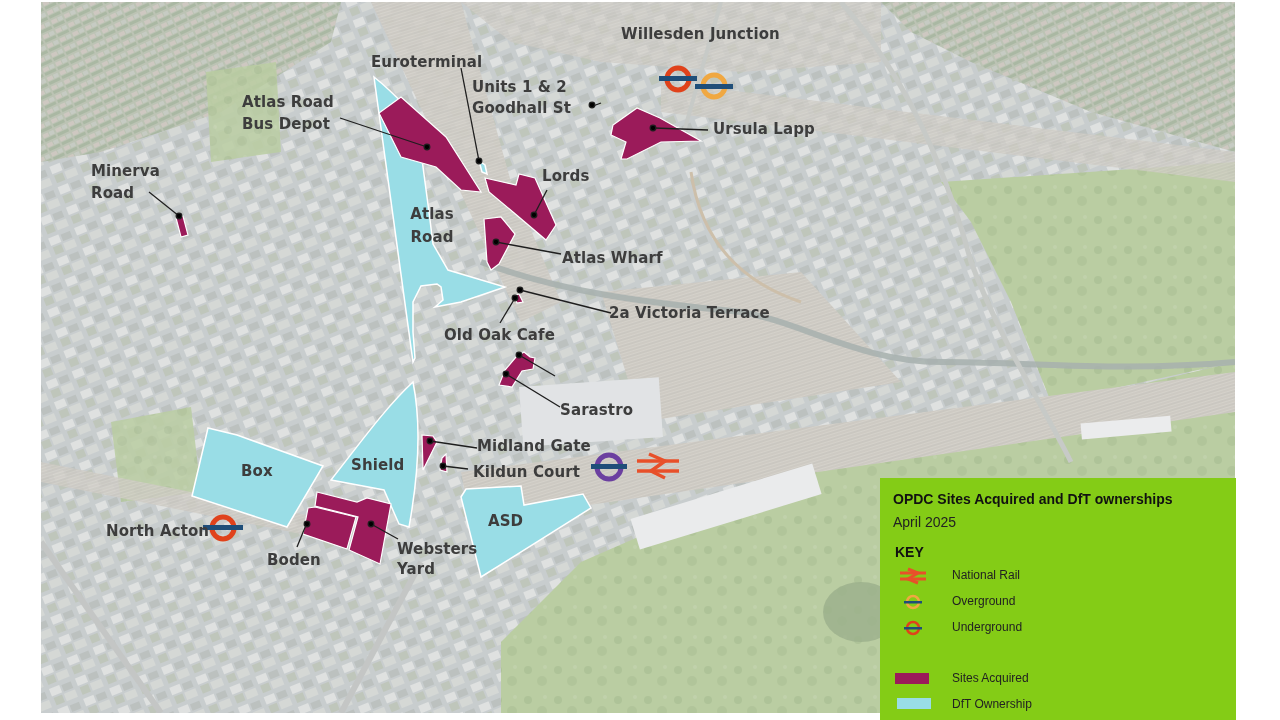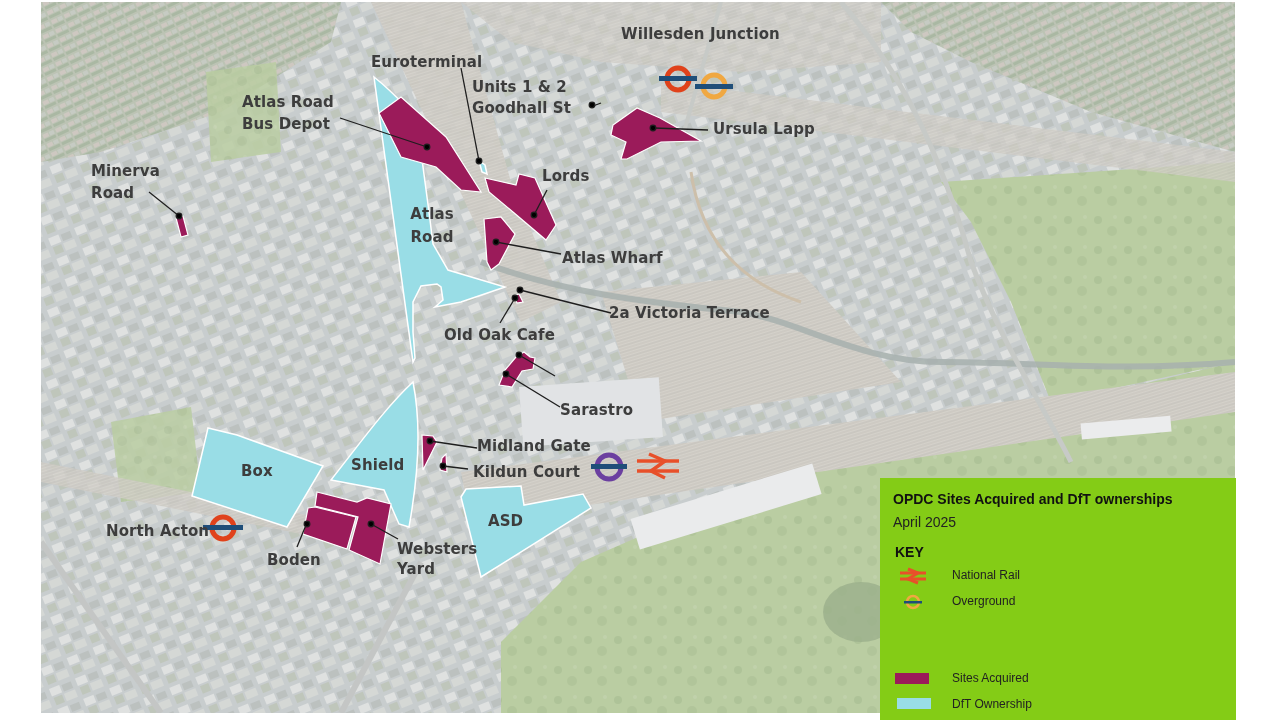--- a/index.html
+++ b/index.html
@@ -221,20 +221,27 @@
     </svg>
     <span class="lg-text">National Rail</span>
   </div>
   <div class="lg-row" style="top:112px;">
     <svg class="lg-icon" viewBox="0 0 38 20">
       <circle cx="19" cy="10" r="6" fill="none" stroke="#f0a842" stroke-width="2.5"></circle>
       <rect x="10" y="9" width="18" height="2.5" fill="#1f4e79"></rect>
     </svg>
     <span class="lg-text">Overground</span>
   </div>
+  <div class="lg-row" style="top:138px;">
+    <svg class="lg-icon" viewBox="0 0 38 20">
+      <circle cx="19" cy="10" r="6" fill="none" stroke="#e0421b" stroke-width="2.5"></circle>
+      <rect x="10" y="9" width="18" height="2.5" fill="#1f4e79"></rect>
+    </svg>
+    <span class="lg-text">Underground</span>
+  </div>
   <div class="lg-row" style="top:215px;">
     <svg class="lg-icon" viewBox="0 0 38 20">
       <rect x="3" y="3" width="34" height="11" fill="#99dde6"></rect>
     </svg>
     <span class="lg-text">DfT Ownership</span>
   </div>
   <div class="lg-row" style="top:189px;">
     <svg class="lg-icon" viewBox="0 0 38 20">
       <rect x="1" y="4" width="34" height="11" fill="#9b1b5a"></rect>
     </svg>

